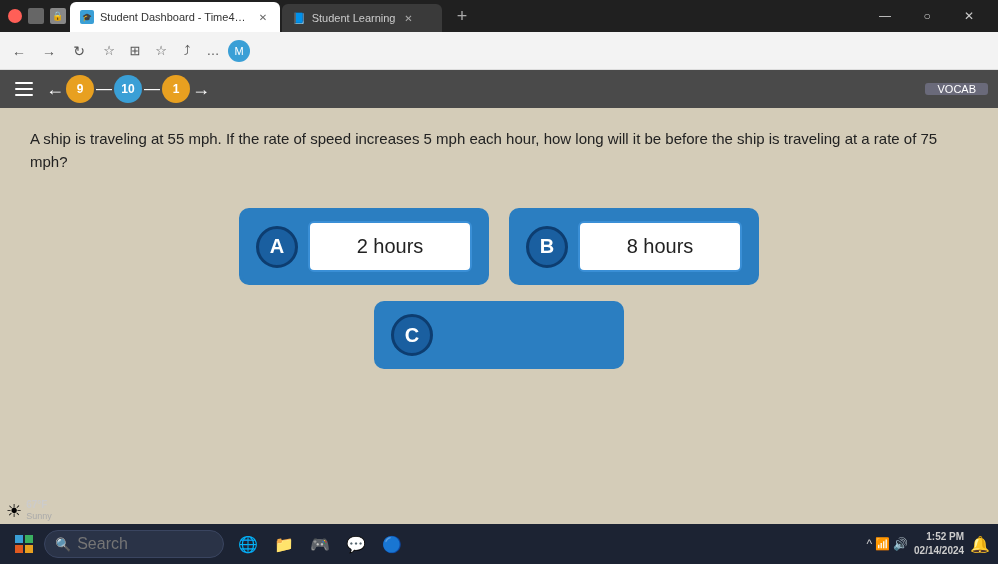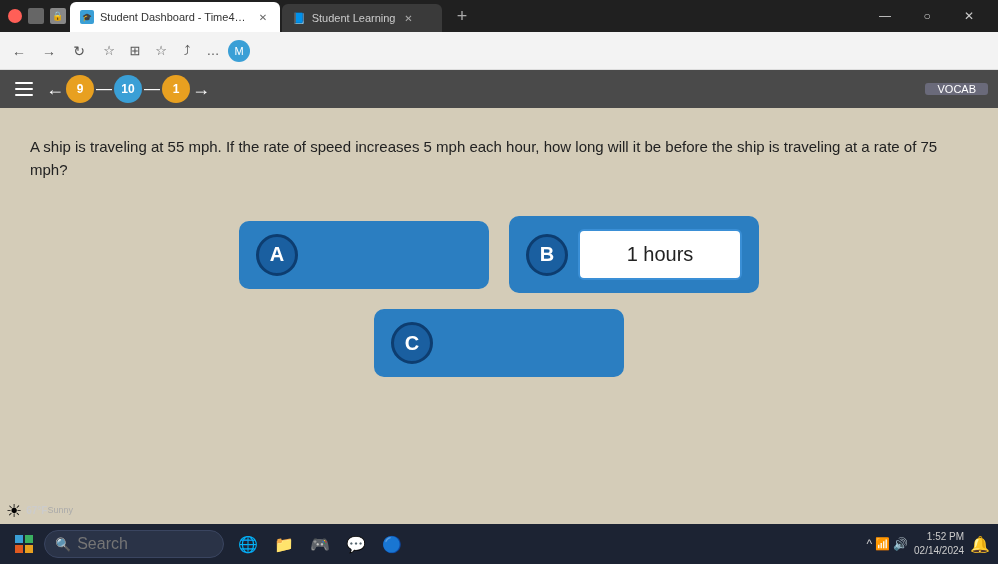--- a/index.html
+++ b/index.html
@@ -229,21 +229,20 @@
     .question-area {
       padding: 20px 30px 15px 30px;
       background: #d4ccb8;
     }
 
     .question-text {
       font-size: 15px;
       color: #222;
       line-height: 1.5;
       font-weight: 400;
-      margin-top: 8px;
     }
 
     .answers-area {
       flex: 1;
       background: #d4ccb8;
       display: flex;
       flex-direction: column;
       align-items: center;
       padding: 20px 0 10px 0;
       gap: 16px;
@@ -350,20 +349,21 @@
       display: flex;
       align-items: center;
       gap: 6px;
     }
 
     .taskbar-time {
       color: #ccc;
       font-size: 10px;
       text-align: right;
       line-height: 1.4;
+      font-weight: bold;
     }
 
     .taskbar-sys-icons {
       display: flex;
       gap: 3px;
       align-items: center;
     }
 
     .sys-icon {
       font-size: 12px;
@@ -472,24 +472,25 @@
 
     <div class="question-area">
       <p class="question-text">A ship is traveling at 55 mph. If the rate of speed increases 5 mph each hour, how long will it be before the ship is traveling at a rate of 75 mph?</p>
     </div>
 
     <div class="answers-area">
 
       <div class="answer-row">
         <div class="answer-option">
           <div class="answer-letter">A</div>
+          <div class="answer-text-box">2 hours</div>
         </div>
         <div class="answer-option">
           <div class="answer-letter">B</div>
-          <div class="answer-text-box">1 hours</div>
+          <div class="answer-text-box">8 hours</div>
         </div>
       </div>
 
       <div class="answer-row">
         <div class="answer-option">
           <div class="answer-letter">C</div>
         </div>
       </div>
     </div>
 
@@ -522,20 +523,20 @@
         <span class="sys-icon">🔊</span>
       </div>
       <div class="taskbar-time">
         <div>1:52 PM</div>
         <div>02/14/2024</div>
       </div>
       <div style="color:#f0f0a0;font-size:16px;">🔔</div>
     </div>
     <div style="position:absolute;left:6px;bottom:42px;display:flex;align-items:center;gap:4px;">
       <span style="font-size:18px;">☀</span>
-      <div style="display:flex;line-height:1.2;">
+      <div style="display:flex;flex-direction:column;line-height:1.2;">
         <span style="color:#ccc;font-size:10px;font-weight:bold;">67°F</span>
         <span style="color:#aaa;font-size:9px;">Sunny</span>
       </div>
     </div>
   </div>
 
 </div>
 
 </body></html>

